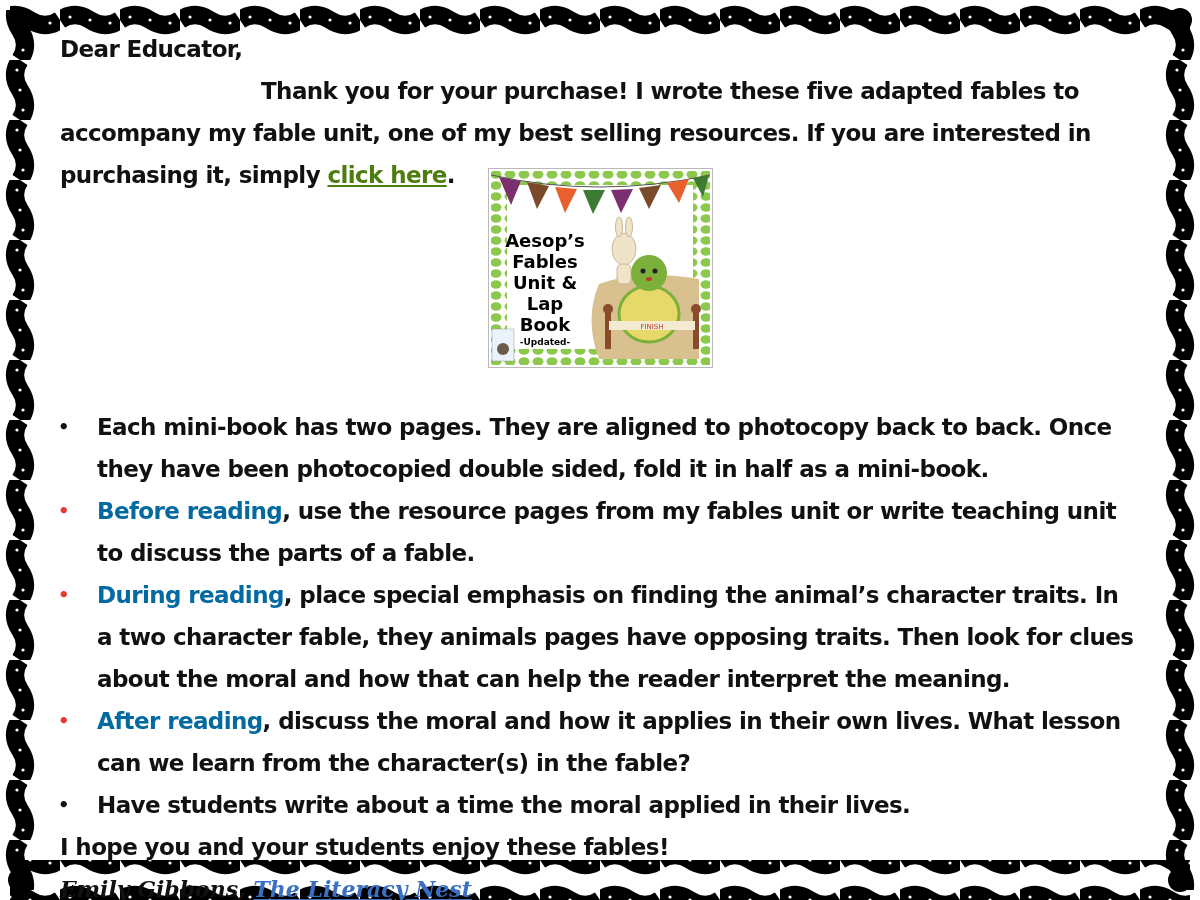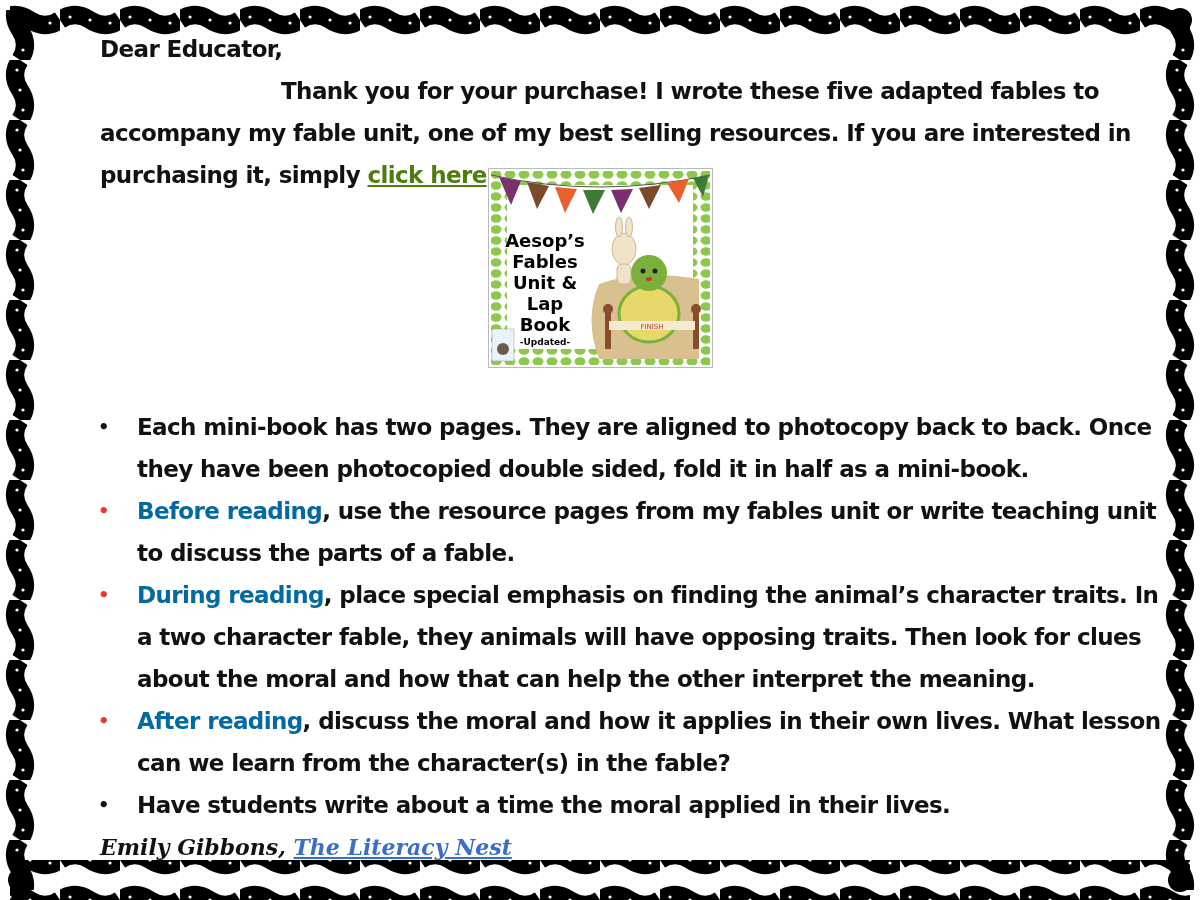--- a/index.html
+++ b/index.html
@@ -1,19 +1,19 @@
 <!DOCTYPE html>
 <html><head>
   <meta charset="utf-8">
   <style>
     html, body { margin:0; padding:0; background:#ffffff; }
     body { width:1200px; height:900px; position:relative; overflow:hidden; font-family:"DejaVu Sans", sans-serif; }
     .frame { position:absolute; left:0; top:0; width:1200px; height:900px; }
     .content { position:absolute; left:60px; top:28px; width:1100px; color:#111; font-weight:bold; font-size:23px; letter-spacing:-0.6px; }
-    .line { height:42px; line-height:42px; white-space:nowrap; position:relative;margin-left:40px; }
+    .line { height:42px; line-height:42px; white-space:nowrap; position:relative; }
     .indent { padding-left:120px;text-align:center; }
     .bullet-line { padding-left:37px; }
     .bullet-line .dot { position:absolute; left:-2px; top:0; font-size:18px; }
     .cont-line { padding-left:37px; }
     .red { color:#0369a1; }
     .red-dot { color:#e8382f; }
     .link { color:#4d7c0f; text-decoration:underline; cursor:pointer; }
     .sig { font-family:"DejaVu Serif", serif; font-style:italic; font-weight:bold; font-size:22px; letter-spacing:0; }
     .sig .link { color:#3a6fc4; }
     .cover { position:absolute; left:488px; top:168px; width:225px; height:200px; border:1px solid #b9b9b9; box-sizing:border-box; overflow:hidden; background:#fff; }
@@ -65,34 +65,35 @@
   <div class="line bullet-line">
     <span class="dot red-dot">•</span>
     <span class="red">Before reading</span><span>, use the resource pages from my fables unit or write teaching unit</span>
   </div>
   <div class="line cont-line">to discuss the parts of a fable.</div>
 
   <div class="line bullet-line">
     <span class="dot red-dot">•</span>
     <span class="red">During reading</span><span>, place special emphasis on finding the animal’s character traits. In</span>
   </div>
-  <div class="line cont-line">a two character fable, they animals will have opposing traits. Then look for clues</div>
-  <div class="line cont-line">about the moral and how that can help the other interpret the meaning.</div>
+  <div class="line cont-line">a two character fable, they animals pages have opposing traits. Then look for clues</div>
+  <div class="line cont-line">about the moral and how that can help the reader interpret the meaning.</div>
 
   <div class="line bullet-line">
     <span class="dot red-dot">•</span>
     <span class="red">After reading</span><span>, discuss the moral and how it applies in their own lives. What lesson</span>
   </div>
   <div class="line cont-line">can we learn from the character(s) in the fable?</div>
 
   <div class="line bullet-line">
     <span class="dot">•</span>
     <span>Have students write about a time the moral applied in their lives.</span>
   </div>
 
+  <div class="line">I hope you and your students enjoy these fables!</div>
   <div class="line sig">
     <span>Emily Gibbons, </span><span class="link">The Literacy Nest</span>
   </div>
 </div>
 
 <div class="cover">
   <svg width="223" height="198" viewBox="0 0 223 198">
     <defs>
       <pattern id="dots" x="0" y="0" width="14" height="11" patternUnits="userSpaceOnUse">
         <ellipse cx="7" cy="5.5" rx="5.5" ry="4.2" fill="#8cc84b"></ellipse>

